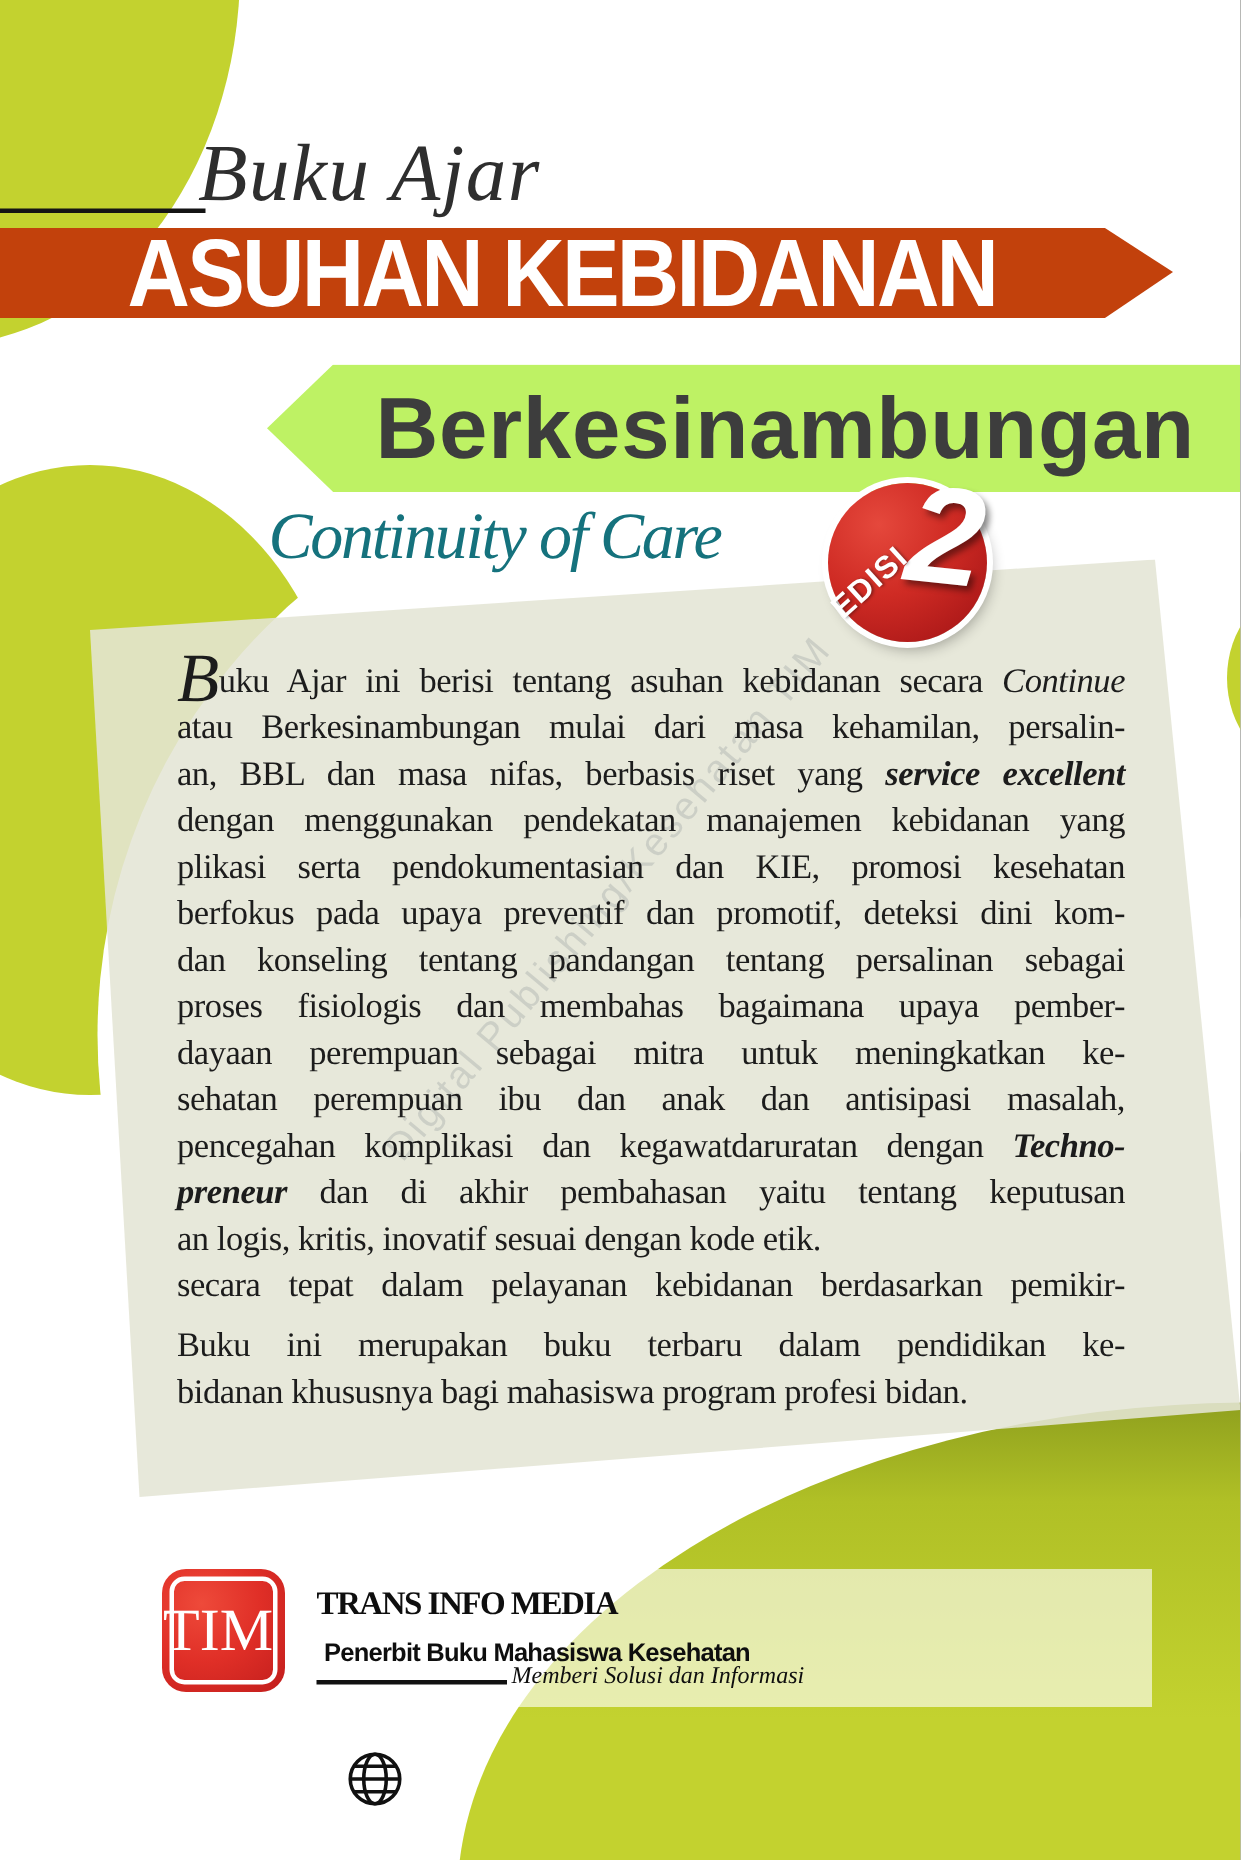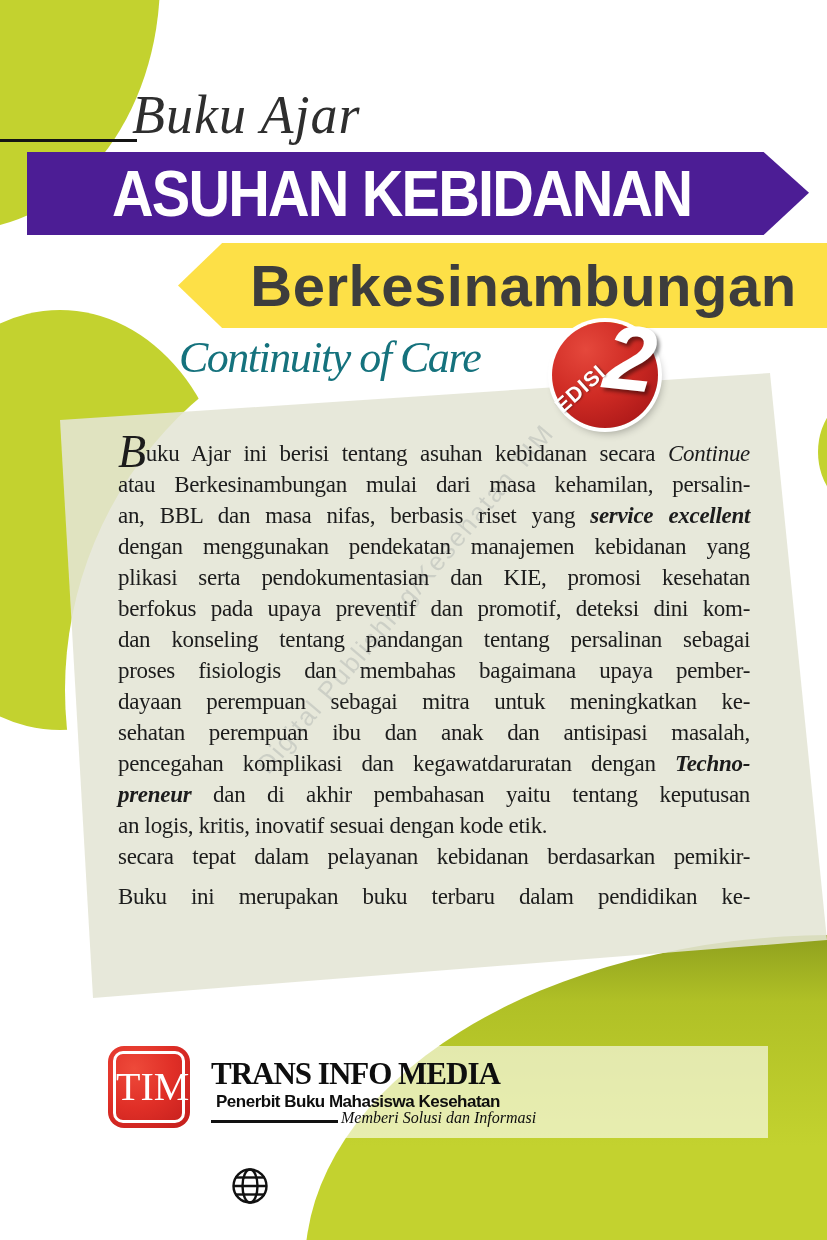--- a/index.html
+++ b/index.html
@@ -44,33 +44,33 @@
   .black-rule{
     left:0;top:139px;width:137px;height:3px;background:#141414;z-index:6;
   }
   
   .pretitle{
     position:absolute;left:132px;top:88px;z-index:6;
     font-family:"Liberation Serif",serif;font-style:italic;font-size:54px;
     color:#2e2e2e;letter-spacing:1px;line-height:1;
   }
   .teal-banner{
-    position:absolute;left:0;top:152px;width:782px;height:83px;z-index:6;
-    background:#4c1d95;
+    position:absolute;left:0;top:152px;width:782px;height:60px;z-index:6;
+    background:#c2410c;
     clip-path:polygon(0 0,94.2% 0,100% 49%,94.2% 100%,0 100%);
-    display:flex;align-items:center;margin-left:27px;
+    display:flex;align-items:center;
   }
   .teal-banner .t{
     font-family:"Liberation Sans",sans-serif;font-weight:bold;font-size:64px;
     color:#ffffff;letter-spacing:-2px;transform:scaleX(0.9);transform-origin:left center;
     margin-left:85px;white-space:nowrap;line-height:1;
   }
   .lime-band{
     position:absolute;left:178px;top:243px;width:649px;height:85px;z-index:6;
-    background:#fde047;
+    background:#bef264;
     clip-path:polygon(6.8% 0,100% 0,100% 100%,6.8% 100%,0 50%);
     display:flex;align-items:center;justify-content:center;
   }
   .lime-band .t{
     font-family:"Liberation Sans",sans-serif;font-weight:bold;font-size:58px;
     color:#3d3d3d;letter-spacing:0.5px;padding-left:42px;white-space:nowrap;line-height:1;
   }
   .continuity{
     position:absolute;left:179px;top:336px;z-index:6;
     font-family:"Liberation Serif",serif;font-style:italic;font-size:44px;
@@ -116,29 +116,29 @@
   .seg-dropcap{font-style:italic;font-size:46px;line-height:0;vertical-align:-6px;}
   
   .tim-logo{
     position:absolute;left:108px;top:1046px;width:82px;height:82px;z-index:6;
     border-radius:16px;
     background:radial-gradient(circle at 32% 28%,#ee4a3a 0%,#e02f27 48%,#c11d1c 100%);
   }
   .tim-logo .inner{
     position:absolute;left:5px;top:5px;right:5px;bottom:5px;
     border:3px solid #ffffff;border-radius:10px;
-    display:flex;align-items:center;justify-content:flex-start;
+    display:flex;align-items:center;justify-content:flex-end;
   }
   .tim-logo .txt{
     font-family:"Liberation Serif",serif;font-size:40px;color:#ffffff;
     line-height:1;letter-spacing:0;
   }
   .pub-name{
     position:absolute;left:211px;top:1058px;z-index:6;
-    font-family:"Liberation Serif",serif;font-weight:bold;font-size:31px;
+    font-family:"Liberation Serif",serif;font-weight:bold;font-size:22px;
     letter-spacing:-1px;color:#0e0e0e;line-height:1;white-space:nowrap;
   }
   .pub-sub{
     position:absolute;left:216px;top:1093px;z-index:6;
     font-family:"Liberation Sans",sans-serif;font-weight:bold;font-size:17px;
     letter-spacing:-0.5px;color:#0e0e0e;line-height:1;white-space:nowrap;
   }
   .pub-rule{
     position:absolute;left:211px;top:1120px;width:127px;height:2.5px;
     background:#111111;z-index:6;
@@ -201,20 +201,21 @@
         <div class="jline"><span>proses fisiologis dan membahas bagaimana upaya pember-</span></div>
         <div class="jline"><span>dayaan perempuan sebagai mitra untuk meningkatkan ke-</span></div>
         <div class="jline"><span>sehatan perempuan ibu dan anak dan antisipasi masalah,</span></div>
         <div class="jline"><span>pencegahan komplikasi dan kegawatdaruratan dengan </span><span class="seg-bolditalic">Techno-</span></div>
         <div class="jline"><span class="seg-bolditalic">preneur</span><span> dan di akhir pembahasan yaitu tentang keputusan</span></div>
         <div class="jline last"><span>an logis, kritis, inovatif sesuai dengan kode etik.</span></div>
         <div class="jline"><span>secara tepat dalam pelayanan kebidanan berdasarkan pemikir-</span></div>
       </div>
     <div class="para2">
         <div class="jline"><span>Buku ini merupakan buku terbaru dalam pendidikan ke-</span></div>
+        <div class="jline last"><span>bidanan khususnya bagi mahasiswa program profesi bidan.</span></div>
       </div>
   </div>
 
   <div class="tim-logo">
     <div class="inner">
       <span class="txt">TIM</span>
     </div>
   </div>
   <div class="pub-name">TRANS INFO MEDIA</div>
   <div class="pub-sub">Penerbit Buku Mahasiswa Kesehatan</div>

